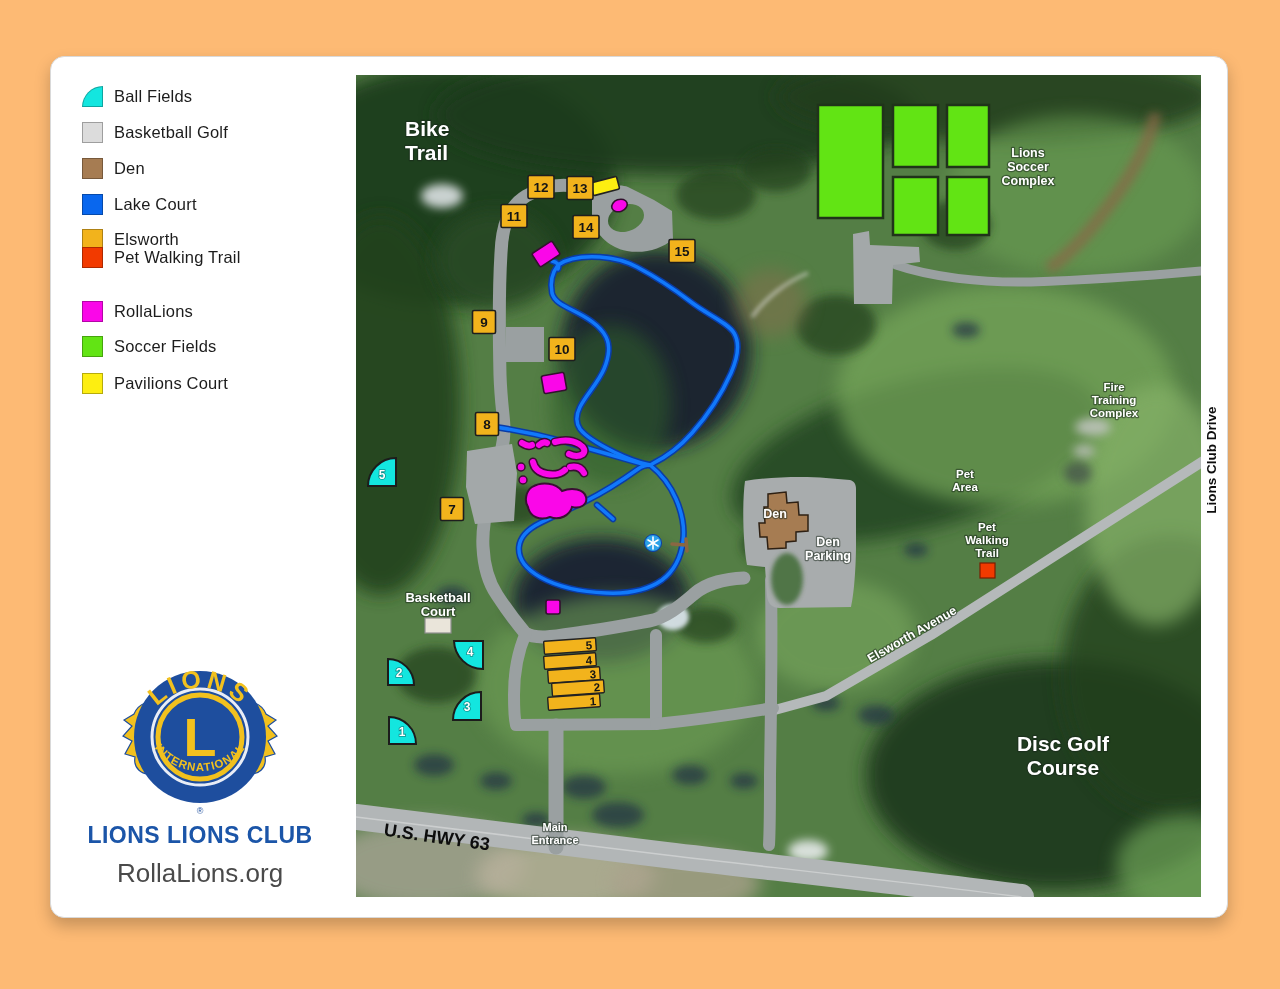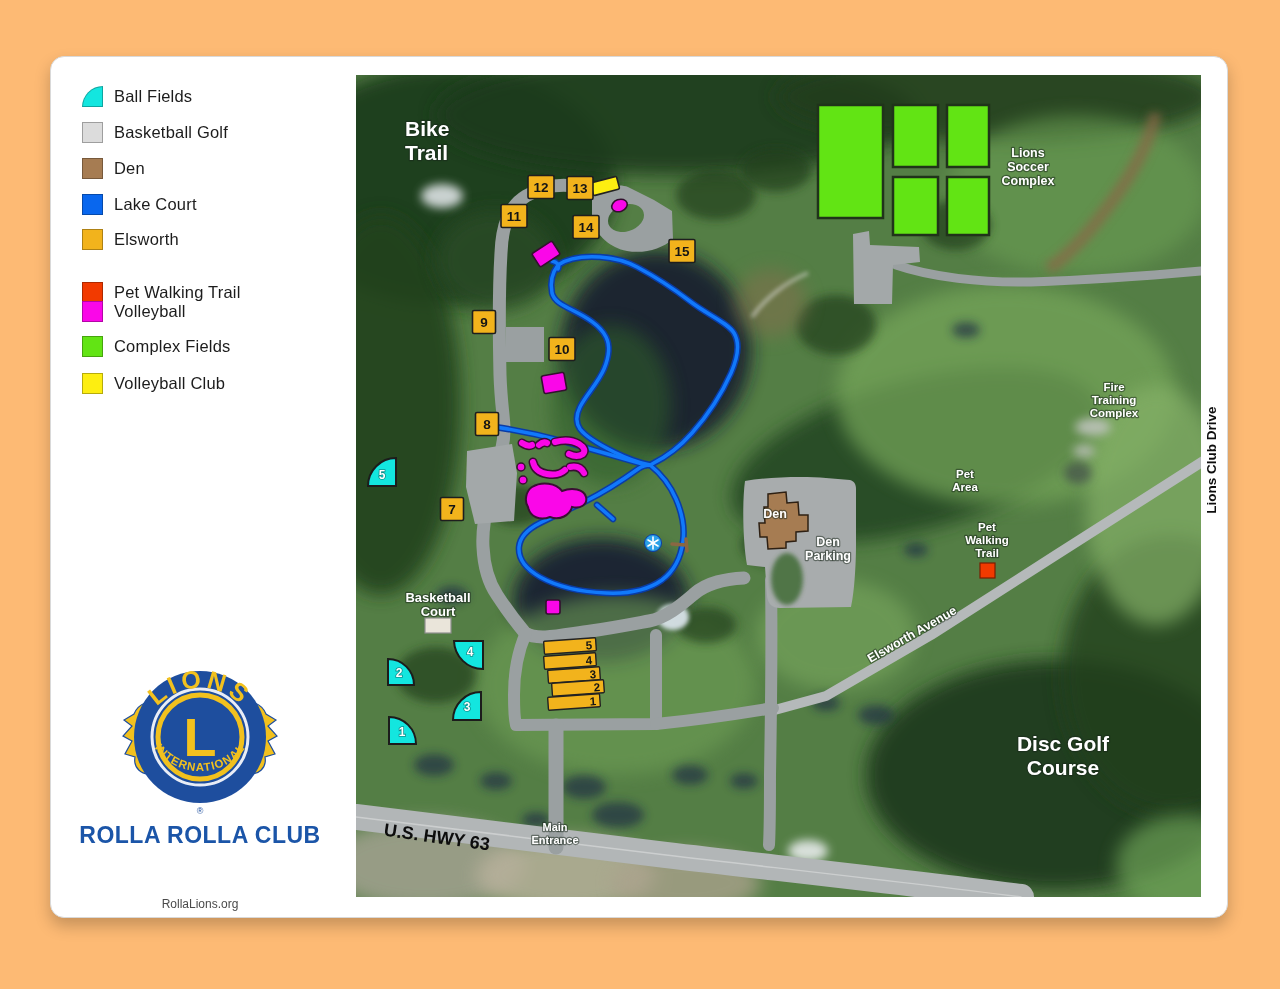--- a/index.html
+++ b/index.html
@@ -5,21 +5,21 @@
   html,body{margin:0;padding:0;background:#ffffff;}
   .page{position:relative;width:1280px;height:989px;background:#fdba74;font-family:"Liberation Sans",sans-serif;overflow:hidden;}
   .card{position:absolute;left:50px;top:56px;width:1176px;height:860px;background:#fff;border:1px solid #d9d9d9;border-radius:14px;box-shadow:0 8px 16px rgba(0,0,0,.22);}
   
   .legend-row{position:absolute;left:82px;display:flex;align-items:center;height:24px;}
   .swatch{width:21px;height:21px;border:1px solid rgba(0,0,0,.28);box-sizing:border-box;flex:0 0 auto;}
   .swatch.quarter{border-radius:100% 0 0 0;}
   .legend-label{margin-left:11px;font-size:16.5px;color:#1c1c1c;letter-spacing:.2px;}
   
   .club-name{position:absolute;left:60px;top:822px;width:280px;text-align:center;font-size:23px;font-weight:bold;color:#1b55a8;letter-spacing:.5px;}
-  .website{position:absolute;left:60px;top:897px;width:280px;text-align:center;font-size:12px;color:#4a4a4a;}
+  .website{position:absolute;left:60px;top:858px;width:280px;text-align:center;font-size:26px;color:#4a4a4a;}
   .emblem{position:absolute;left:120px;top:664px;}
   
   .map{position:absolute;left:356px;top:75px;width:845px;height:822px;}
   .lions-club-drive{position:absolute;left:1153px;top:450px;width:122px;height:20px;transform:rotate(-90deg);text-align:center;font-size:13.5px;font-weight:bold;color:#0d0d0d;white-space:nowrap;}
   svg text{font-family:"Liberation Sans",sans-serif;}
   .wl{fill:#fff;font-weight:700;paint-order:stroke;stroke:#18261a;stroke-opacity:.5;stroke-width:2.4px;stroke-linejoin:round;}
   .bl{fill:#0d0d0d;font-weight:700;}
   .mk{fill:#151515;font-weight:700;font-size:13.5px;text-anchor:middle;}
   .bf{fill:#ffffff;font-weight:700;font-size:12px;text-anchor:middle;paint-order:stroke;stroke:#063a3a;stroke-opacity:.5;stroke-width:1.6px;}
   .pv{fill:#151515;font-weight:700;font-size:11.5px;text-anchor:middle;}
@@ -44,35 +44,35 @@
       <span class="legend-label">Den</span>
     </div>
     <div class="legend-row" style="top:192px">
       <span class="swatch" style="background-color: rgb(9, 103, 238);"></span>
       <span class="legend-label">Lake Court</span>
     </div>
     <div class="legend-row" style="top:227px">
       <span class="swatch" style="background-color: rgb(242, 179, 28);"></span>
       <span class="legend-label">Elsworth</span>
     </div>
-    <div class="legend-row" style="top:280px">
+    <div class="legend-row" style="top:245px">
       <span class="swatch" style="background-color: rgb(242, 58, 0);"></span>
       <span class="legend-label">Pet Walking Trail</span>
     </div>
     <div class="legend-row" style="top:299px">
       <span class="swatch" style="background-color: rgb(250, 7, 232);"></span>
-      <span class="legend-label">Volleyball</span>
+      <span class="legend-label">RollaLions</span>
     </div>
     <div class="legend-row" style="top:334px">
       <span class="swatch" style="background-color: rgb(98, 228, 20);"></span>
-      <span class="legend-label">Complex Fields</span>
+      <span class="legend-label">Soccer Fields</span>
     </div>
     <div class="legend-row" style="top:371px">
       <span class="swatch" style="background-color: rgb(253, 238, 17);"></span>
-      <span class="legend-label">Volleyball Club</span>
+      <span class="legend-label">Pavilions Court</span>
     </div>
   </div>
 
   <svg class="emblem" width="160" height="154" viewBox="0 0 160 154">
     <defs>
       <path id="arcTop" d="M22,82 A58,58 0 0 1 138,82" fill="none"></path>
       <path id="arcBot" d="M26,66 A56,56 0 0 0 134,66" fill="none"></path>
     </defs>
 
     <g fill="#f2c11e" stroke="#1e4e9e" stroke-width="1.2">
@@ -86,21 +86,21 @@
     <circle cx="80" cy="73" r="48" fill="none" stroke="#ffffff" stroke-width="3" opacity=".9"></circle>
     <text x="80" y="92" text-anchor="middle" font-size="54" font-weight="bold" fill="#f2c11e">L</text>
     <text font-size="25" font-weight="bold" fill="#f2c11e" letter-spacing="4">
       <textPath href="#arcTop" startOffset="50%" text-anchor="middle">LIONS</textPath>
     </text>
     <text font-size="11.5" font-weight="bold" fill="#f2c11e" letter-spacing="1">
       <textPath href="#arcBot" startOffset="50%" text-anchor="middle">INTERNATIONAL</textPath>
     </text>
     <text x="80" y="150" text-anchor="middle" font-size="9" fill="#1e4e9e">®</text>
   </svg>
-  <div class="club-name">ROLLA ROLLA CLUB</div>
+  <div class="club-name">LIONS LIONS CLUB</div>
   <div class="website">RollaLions.org</div>
 
   <svg class="map" viewBox="0 0 845 822">
     <defs>
       <filter id="f2" x="-50%" y="-50%" width="200%" height="200%">
           <feGaussianBlur stdDeviation="2"></feGaussianBlur>
         </filter>
       <filter id="f5" x="-50%" y="-50%" width="200%" height="200%">
           <feGaussianBlur stdDeviation="5"></feGaussianBlur>
         </filter>

